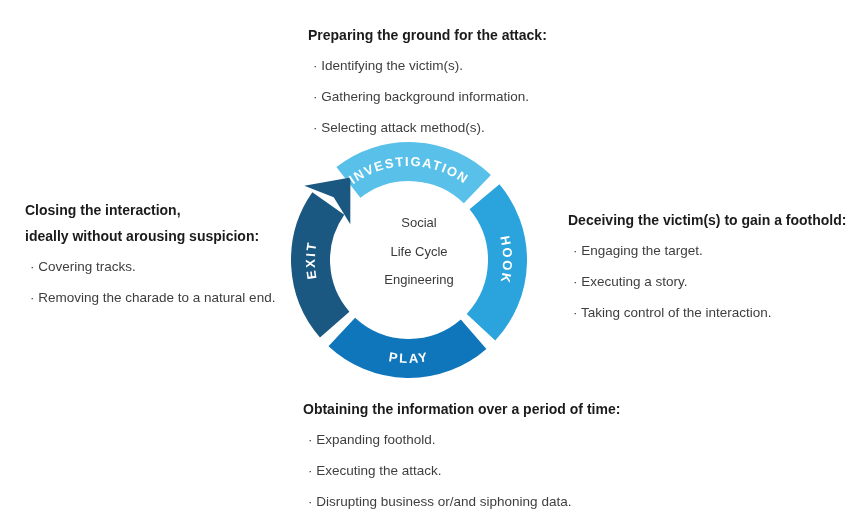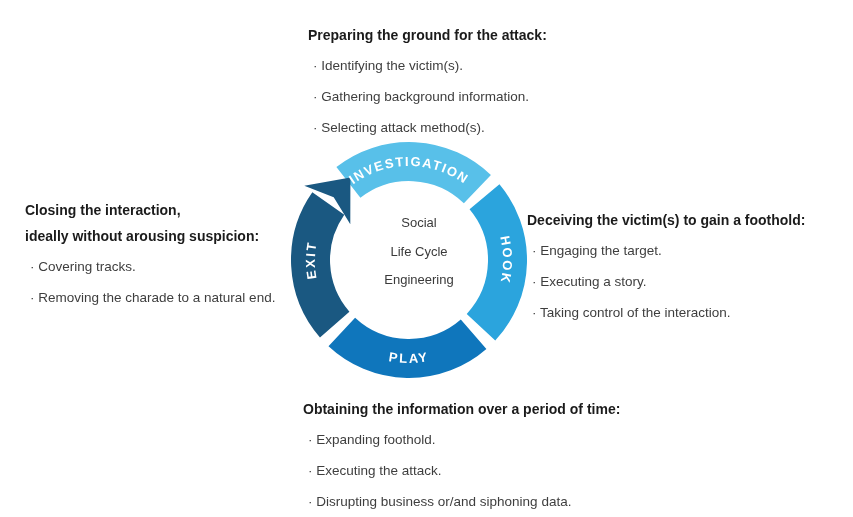--- a/index.html
+++ b/index.html
@@ -67,21 +67,21 @@
     <div>Engineering</div>
   </div>
 
   <div class="text-block" style="left:308px;top:22px;">
     <p class="block-heading">Preparing the ground for the attack:</p>
     <p class="bullet-line">· Identifying the victim(s).</p>
     <p class="bullet-line">· Gathering background information.</p>
     <p class="bullet-line">· Selecting attack method(s).</p>
   </div>
 
-  <div class="text-block" style="left:527px;top:207px;">
+  <div class="text-block" style="left:568px;top:207px;">
     <p class="block-heading">Deceiving the victim(s) to gain a foothold:</p>
     <p class="bullet-line">· Engaging the target.</p>
     <p class="bullet-line">· Executing a story.</p>
     <p class="bullet-line">· Taking control of the interaction.</p>
   </div>
 
   <div class="text-block" style="left:303px;top:396px;">
     <p class="block-heading">Obtaining the information over a period of time:</p>
     <p class="bullet-line">· Expanding foothold.</p>
     <p class="bullet-line">· Executing the attack.</p>

